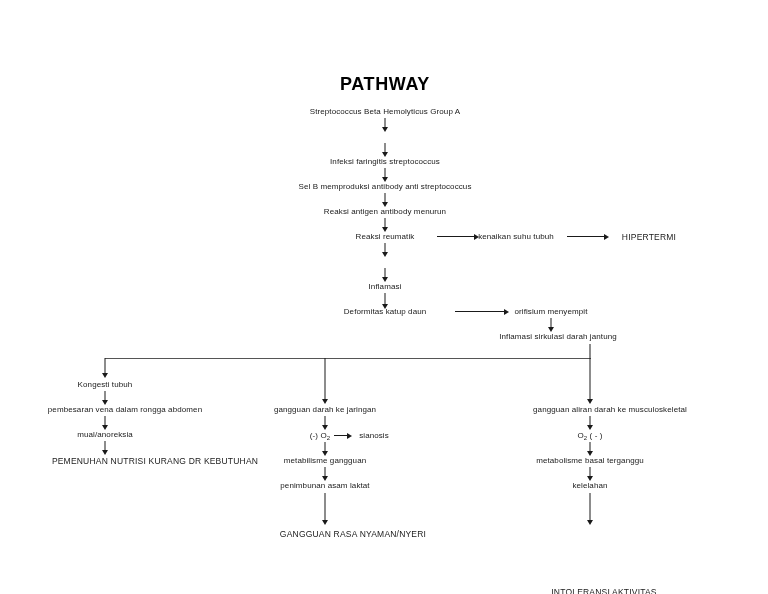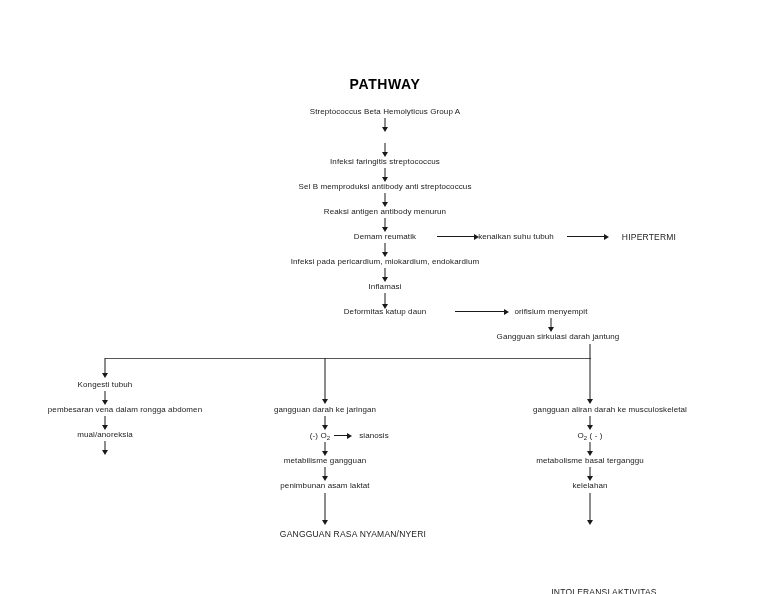--- a/index.html
+++ b/index.html
@@ -27,21 +27,21 @@
     letter-spacing: 0.1px;
     transform: translate(-50%, -50%);
     text-align: center;
   }
   .node.caps {
     font-size: 8.5px;
     letter-spacing: 0.2px;
   }
   .title {
     position: absolute;
-    font-size: 14px;
+    font-size: 18px;
     font-weight: bold;
     letter-spacing: 0.6px;
     color: #000;
     transform: translate(-50%, -50%);
     white-space: nowrap;
   }
   .vline {
     position: absolute;
     width: 1px;
     background: #1a1a1a;
@@ -106,26 +106,25 @@
   <div class="node" style="left:385px; top:187px;">Sel B memproduksi antibody anti streptococcus</div>
 
   <div class="vline" style="left:385px; top:193px; height:12px;"></div>
   <div class="arrow-down" style="left:385px; top:202px;"></div>
 
   <div class="node" style="left:385px; top:212px;">Reaksi antigen antibody menurun</div>
 
   <div class="vline" style="left:385px; top:218px; height:12px;"></div>
   <div class="arrow-down" style="left:385px; top:227px;"></div>
 
-  <div class="node" style="left:385px; top:237px;">Demam reumatik</div>
+  <div class="node" style="left:385px; top:237px;">Reaksi reumatik</div>
 
   <div class="vline" style="left:385px; top:243px; height:12px;"></div>
   <div class="arrow-down" style="left:385px; top:252px;"></div>
 
-  <div class="node" style="left:385px; top:262px;">Infeksi pada pericardium, miokardium, endokardium</div>
 
   <div class="vline" style="left:385px; top:268px; height:12px;"></div>
   <div class="arrow-down" style="left:385px; top:277px;"></div>
 
   <div class="node" style="left:385px; top:287px;">Inflamasi</div>
 
   <div class="vline" style="left:385px; top:293px; height:14px;"></div>
   <div class="arrow-down" style="left:385px; top:304px;"></div>
 
   <div class="node" style="left:385px; top:312px;">Deformitas katup daun</div>
@@ -141,21 +140,21 @@
   <div class="node caps" style="left:649px; top:237px;">HIPERTERMI</div>
 
   <div class="hline dark" style="left:455px; top:311px; width:50px;"></div>
   <div class="arrow-right" style="left:504px; top:312px;"></div>
 
   <div class="node" style="left:551px; top:312px;">orifisium menyempit</div>
 
   <div class="vline" style="left:551px; top:318px; height:12px;"></div>
   <div class="arrow-down" style="left:551px; top:327px;"></div>
 
-  <div class="node" style="left:558px; top:337px;">Gangguan sirkulasi darah jantung</div>
+  <div class="node" style="left:558px; top:337px;">Inflamasi sirkulasi darah jantung</div>
 
   <div class="vline" style="left:590px; top:344px; height:15px;"></div>
 
   <div class="hline" style="left:105px; top:358px; width:486px;"></div>
 
   <div class="vline" style="left:105px; top:358px; height:18px;"></div>
   <div class="arrow-down" style="left:105px; top:373px;"></div>
 
   <div class="node" style="left:105px; top:385px;">Kongesti tubuh</div>
 
@@ -165,20 +164,21 @@
   <div class="node" style="left:125px; top:410px;">pembesaran vena dalam rongga abdomen</div>
 
   <div class="vline" style="left:105px; top:416px; height:12px;"></div>
   <div class="arrow-down" style="left:105px; top:425px;"></div>
 
   <div class="node" style="left:105px; top:435px;">mual/anoreksia</div>
 
   <div class="vline" style="left:105px; top:441px; height:12px;"></div>
   <div class="arrow-down" style="left:105px; top:450px;"></div>
 
+  <div class="node caps" style="left:155px; top:461px;">PEMENUHAN NUTRISI KURANG DR KEBUTUHAN</div>
 
   <div class="vline" style="left:325px; top:358px; height:44px;"></div>
   <div class="arrow-down" style="left:325px; top:399px;"></div>
 
   <div class="node" style="left:325px; top:410px;">gangguan darah ke jaringan</div>
 
   <div class="vline" style="left:325px; top:416px; height:12px;"></div>
   <div class="arrow-down" style="left:325px; top:425px;"></div>
 
   <div class="node" style="left:320px; top:436px;"><span>(-) O</span><span class="sub">2</span></div>

